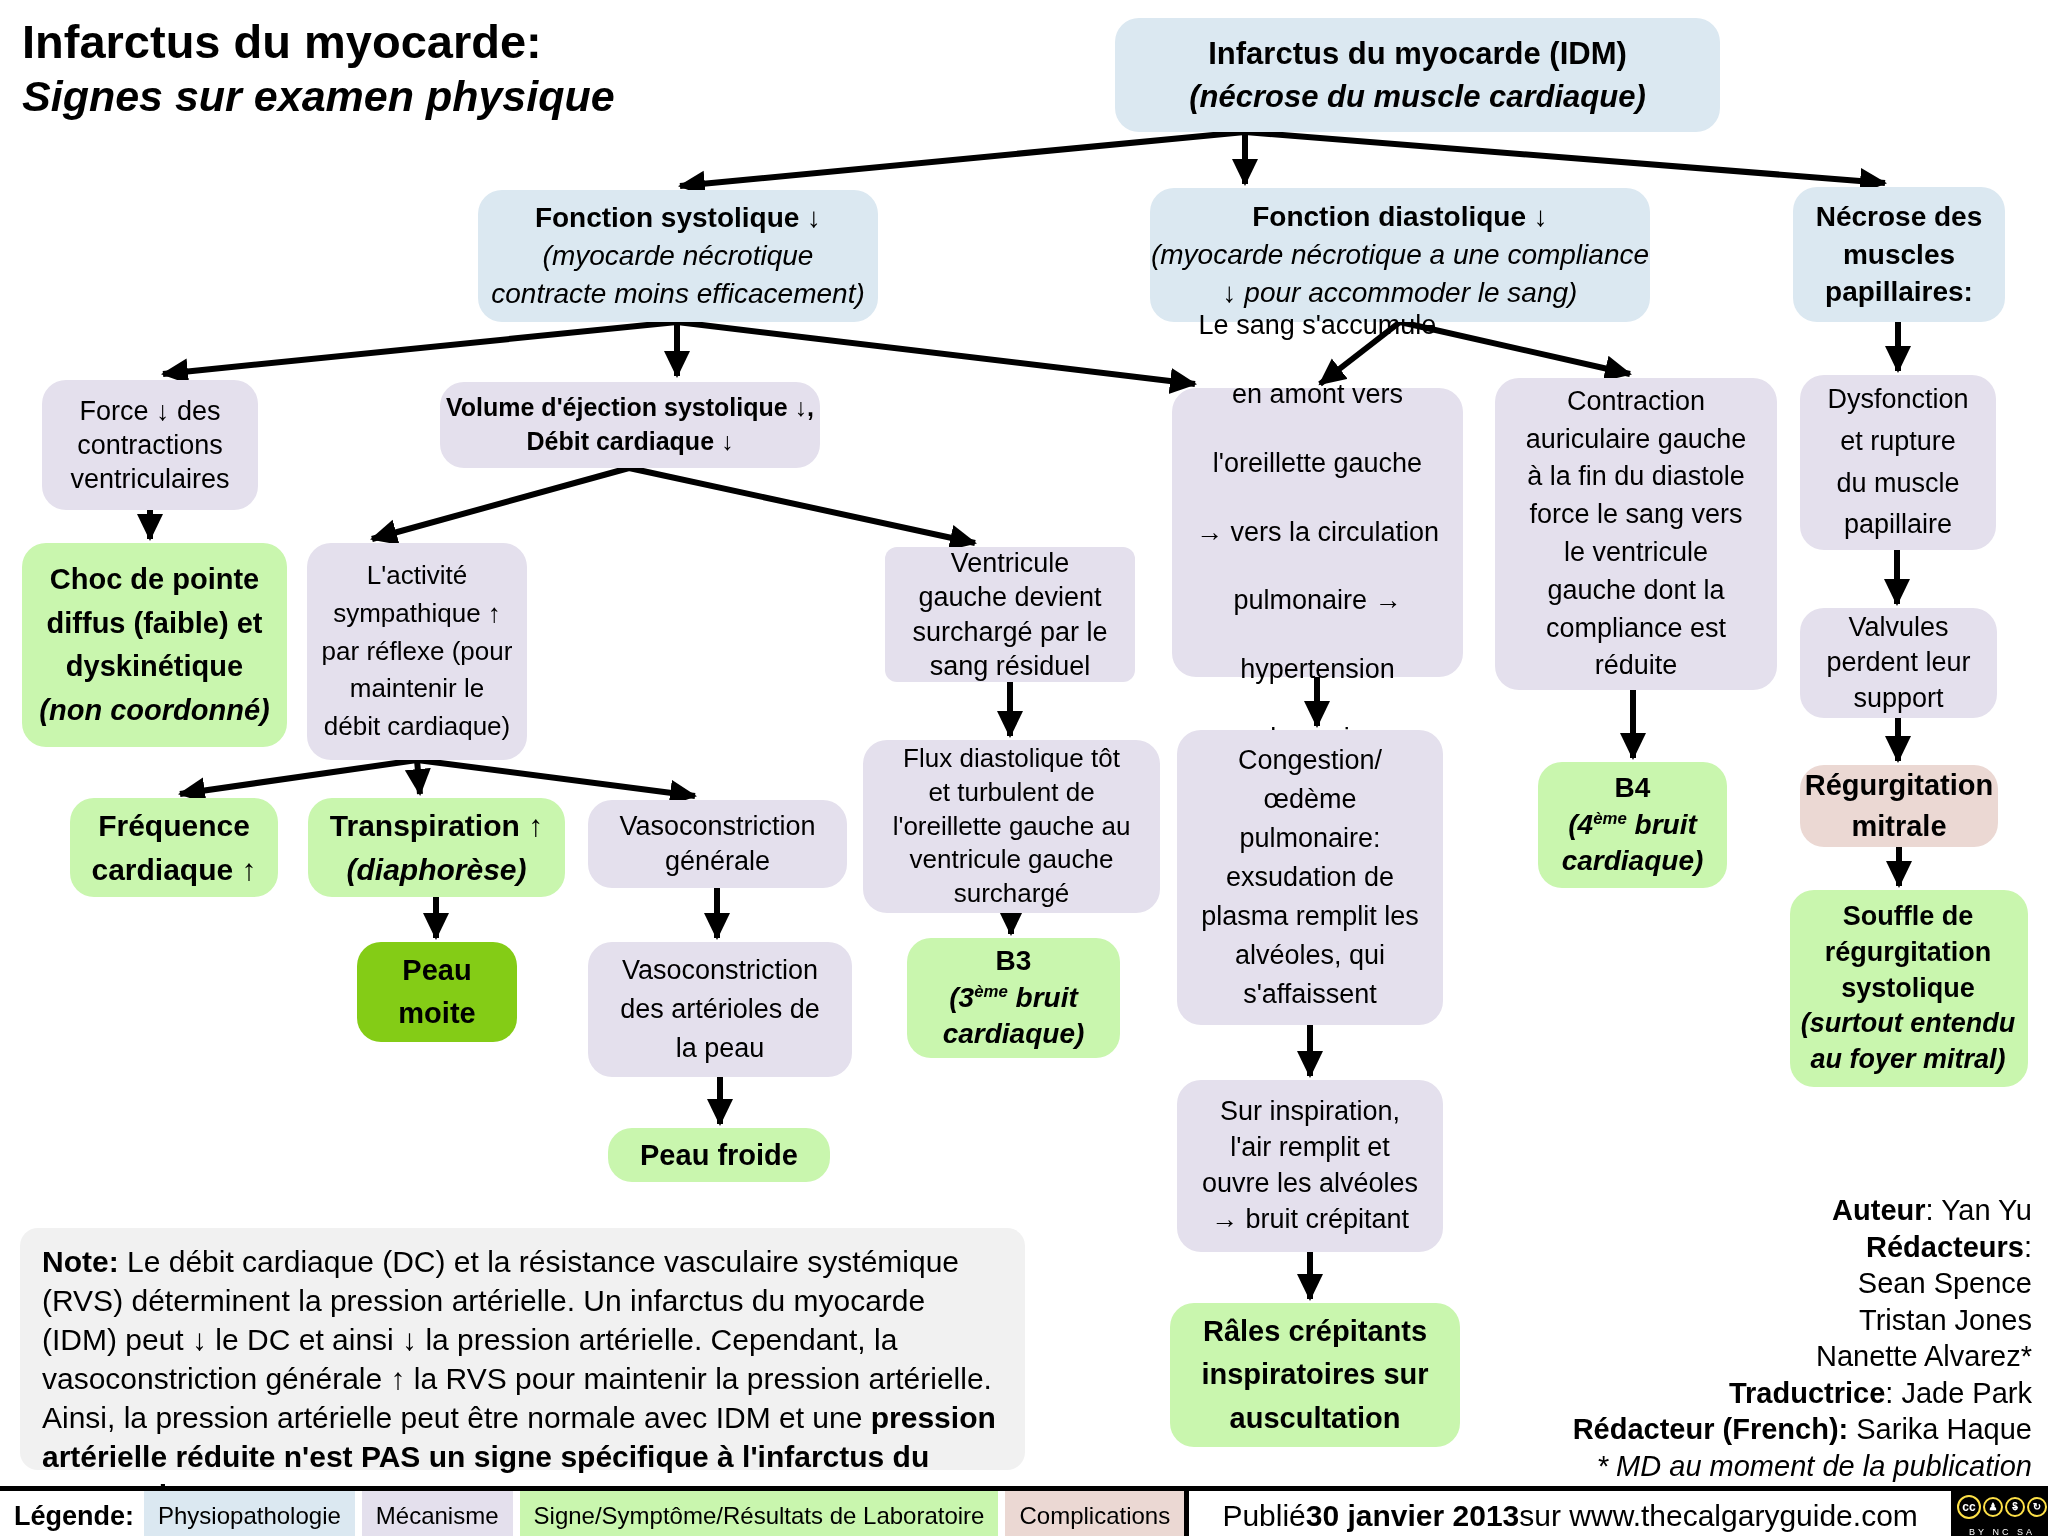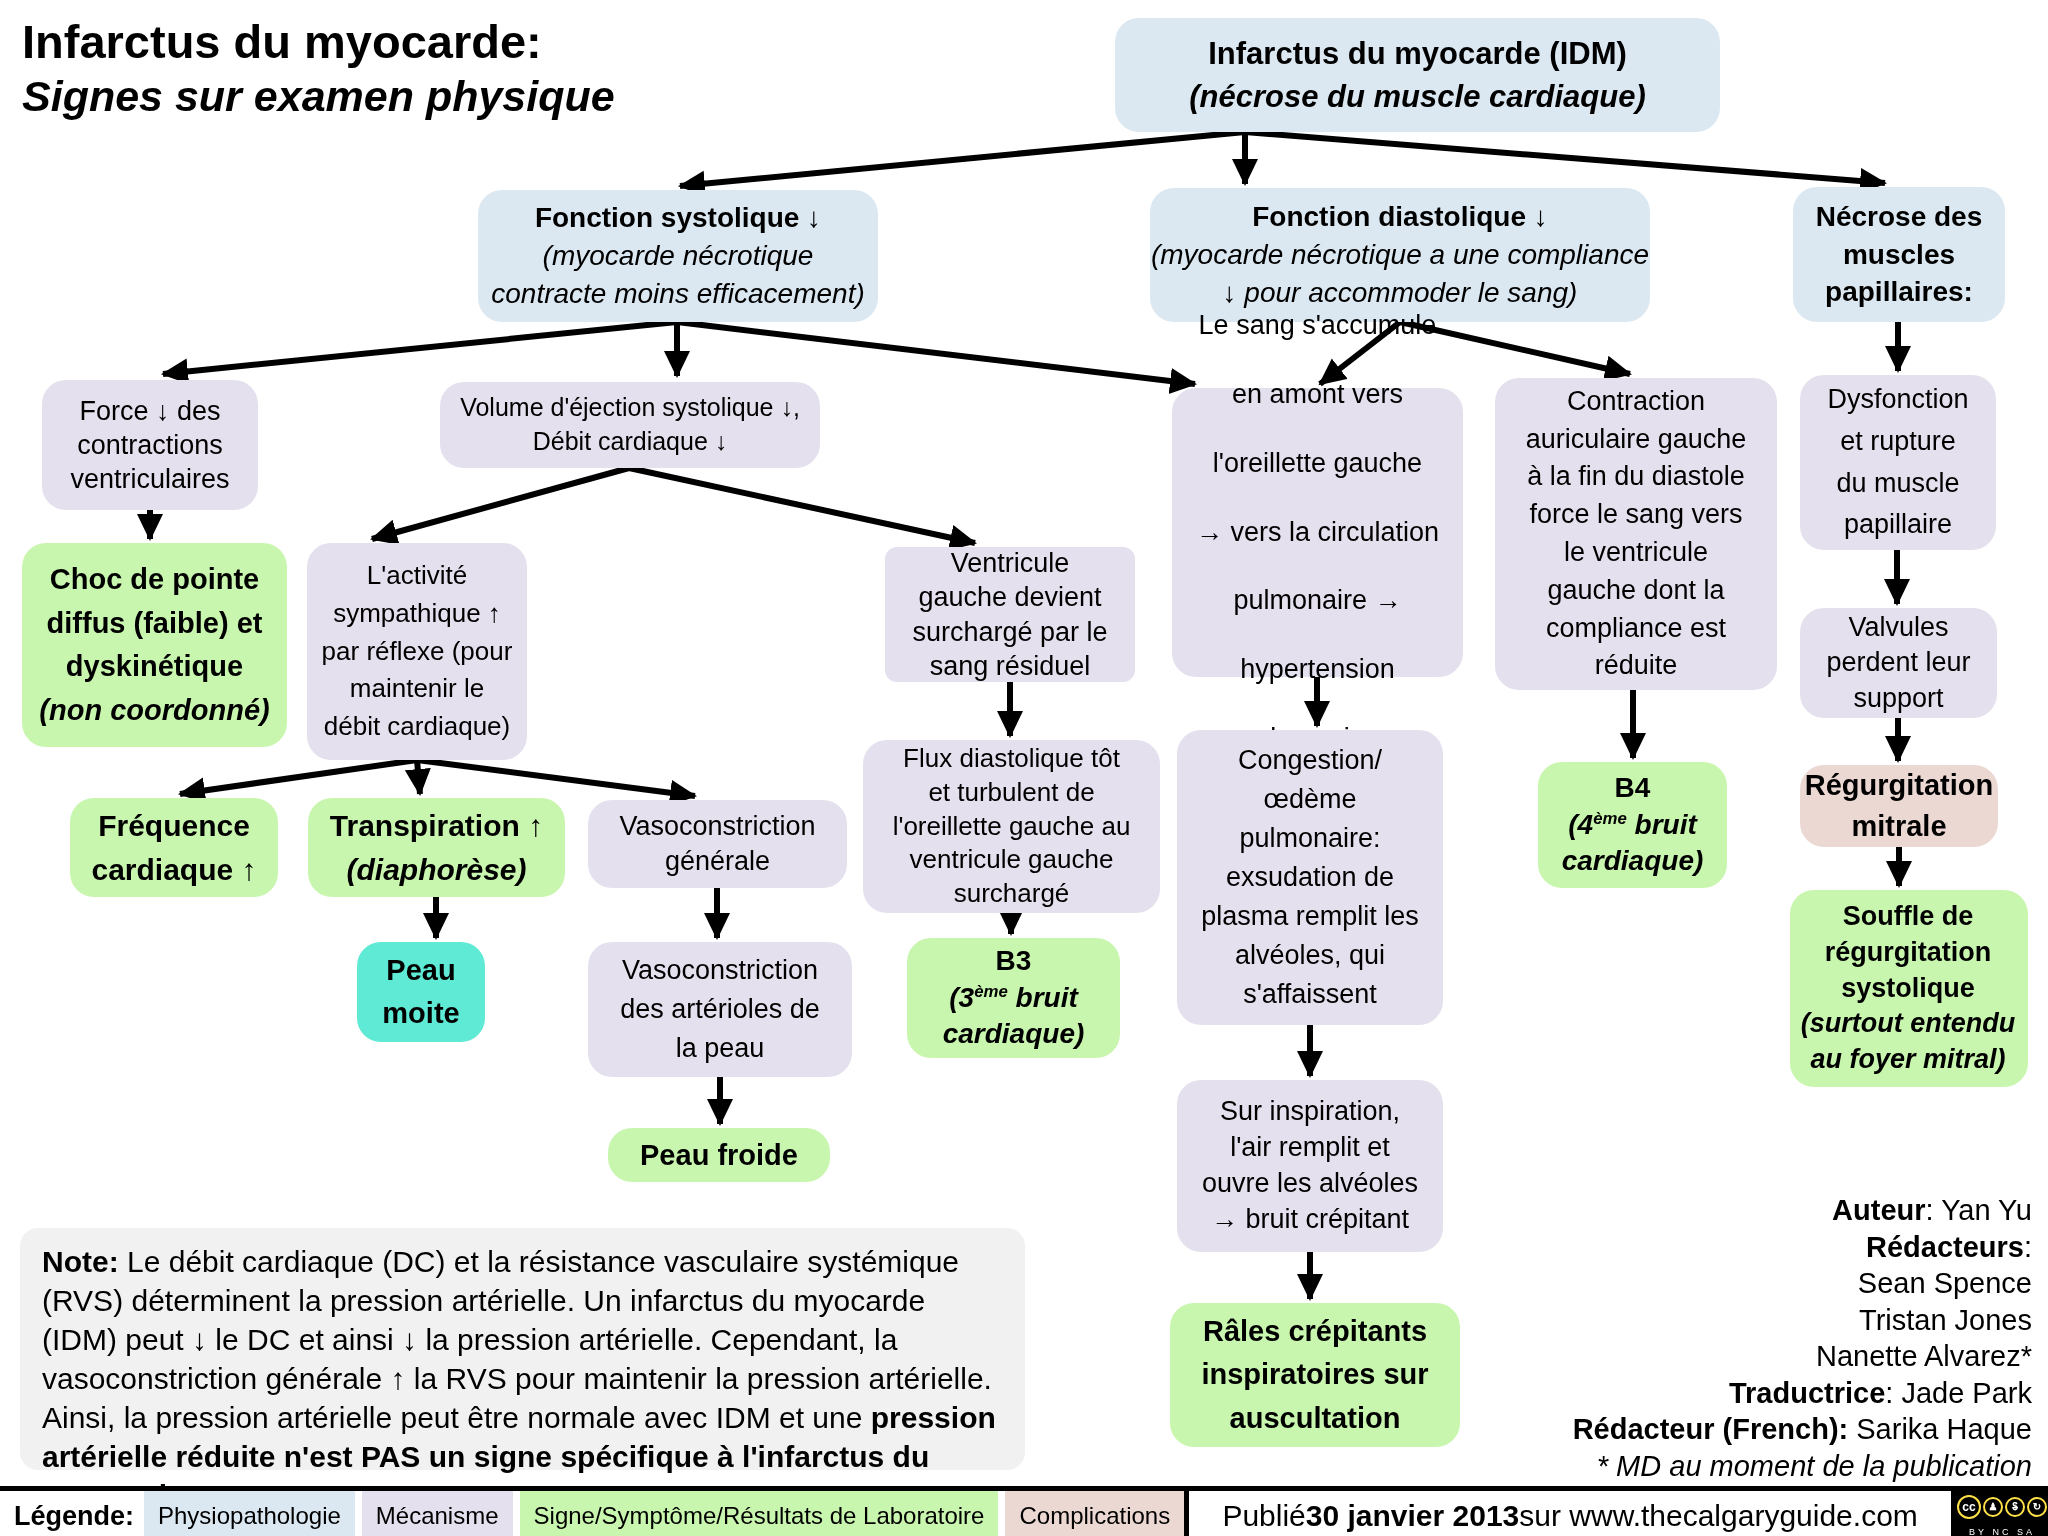--- a/index.html
+++ b/index.html
@@ -100,21 +100,21 @@
       <div class="node" style="left: 1793px; top: 187px; width: 212px; height: 135px; background: rgb(219, 232, 241); font-size: 28px; line-height: 1.35;">
         <span class="ln b">Nécrose des</span>
         <span class="ln b">muscles</span>
         <span class="ln b">papillaires:</span>
       </div>
       <div class="node" style="left: 42px; top: 380px; width: 216px; height: 130px; background: rgb(228, 224, 237); font-size: 27px; line-height: 1.26;">
         <span class="ln n">Force ↓ des</span>
         <span class="ln n">contractions</span>
         <span class="ln n">ventriculaires</span>
       </div>
-      <div class="node" style="left: 440px; top: 382px; width: 380px; height: 86px; background: rgb(228, 224, 237); font-size: 25px; line-height: 1.35;">
+      <div class="node" style="left: 440px; top: 382px; width: 380px; height: 86px; background: rgb(228, 224, 237); font-size: 25px; line-height: 1.35; font-weight: bold;">
         <span class="ln n">Volume d'éjection systolique ↓,</span>
         <span class="ln n">Débit cardiaque ↓</span>
       </div>
       <div class="node" style="left: 1172px; top: 388px; width: 291px; height: 289px; background: rgb(228, 224, 237); font-size: 27px; line-height: 1.33; gap: 33px;">
         <span class="ln n">Le sang s'accumule</span>
         <span class="ln n">en amont vers</span>
         <span class="ln n">l'oreillette gauche</span>
         <span class="ln n">→ vers la circulation</span>
         <span class="ln n">pulmonaire →</span>
         <span class="ln n">hypertension</span>
@@ -197,21 +197,21 @@
         <span class="ln bi">(4<sup>ème</sup> bruit</span>
         <span class="ln bi">cardiaque)</span>
       </div>
       <div class="node" style="left: 1790px; top: 890px; width: 238px; height: 197px; background: rgb(201, 246, 174); font-size: 27px; line-height: 1.32; padding-left: 6px;">
         <span class="ln b">Souffle de</span>
         <span class="ln b">régurgitation</span>
         <span class="ln b">systolique</span>
         <span class="ln bi">(surtout entendu</span>
         <span class="ln bi">au foyer mitral)</span>
       </div>
-      <div class="node" style="left: 357px; top: 942px; width: 128px; height: 100px; background: #5eead4; font-size: 29px; line-height: 1.5;">
+      <div class="node" style="left: 357px; top: 942px; width: 160px; height: 100px; background: #84cc16; font-size: 29px; line-height: 1.5;">
         <span class="ln b">Peau</span>
         <span class="ln b">moite</span>
       </div>
       <div class="node" style="left: 588px; top: 942px; width: 264px; height: 135px; background: rgb(228, 224, 237); font-size: 27px; line-height: 1.45;">
         <span class="ln n">Vasoconstriction</span>
         <span class="ln n">des artérioles de</span>
         <span class="ln n">la peau</span>
       </div>
       <div class="node" style="left: 907px; top: 938px; width: 213px; height: 120px; background: rgb(201, 246, 174); font-size: 28px; line-height: 1.3;">
         <span class="ln b">B3</span>

